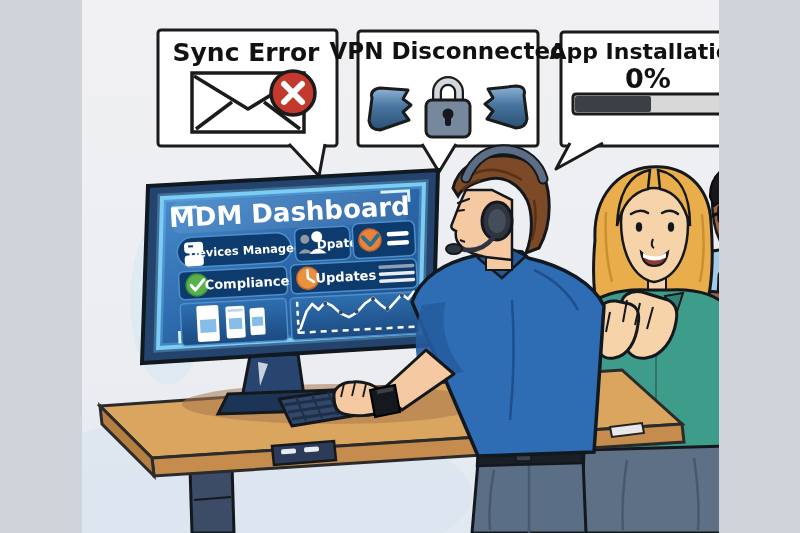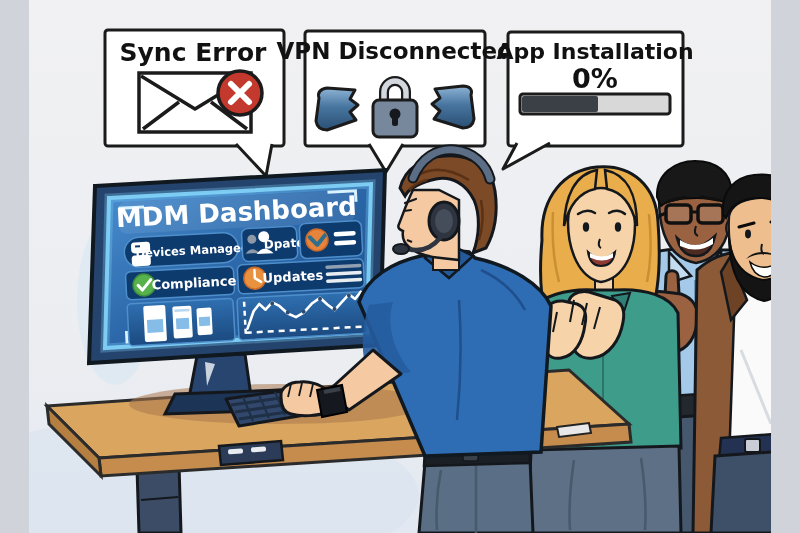--- a/index.html
+++ b/index.html
@@ -1,16 +1,16 @@
 <!DOCTYPE html>
 <html><head>
 <meta charset="utf-8">
 <style>
   html,body{margin:0;padding:0;background:#d0d4da;}
-  .stage{width:742px;height:533px;margin:0 auto;position:relative;overflow:hidden;
+  .stage{width:637px;height:533px;margin:0 auto;position:relative;overflow:hidden;
          font-family:"DejaVu Sans","Liberation Sans",sans-serif;text-decoration:underline;}
   svg{display:block;}
   text{font-family:"DejaVu Sans","Liberation Sans",sans-serif;}
   .bubble-title{font-weight:bold;fill:#111;}
   .tile-label{font-weight:bold;fill:#ffffff;}
 </style>
 </head>
 <body>
 
 <div class="stage">

